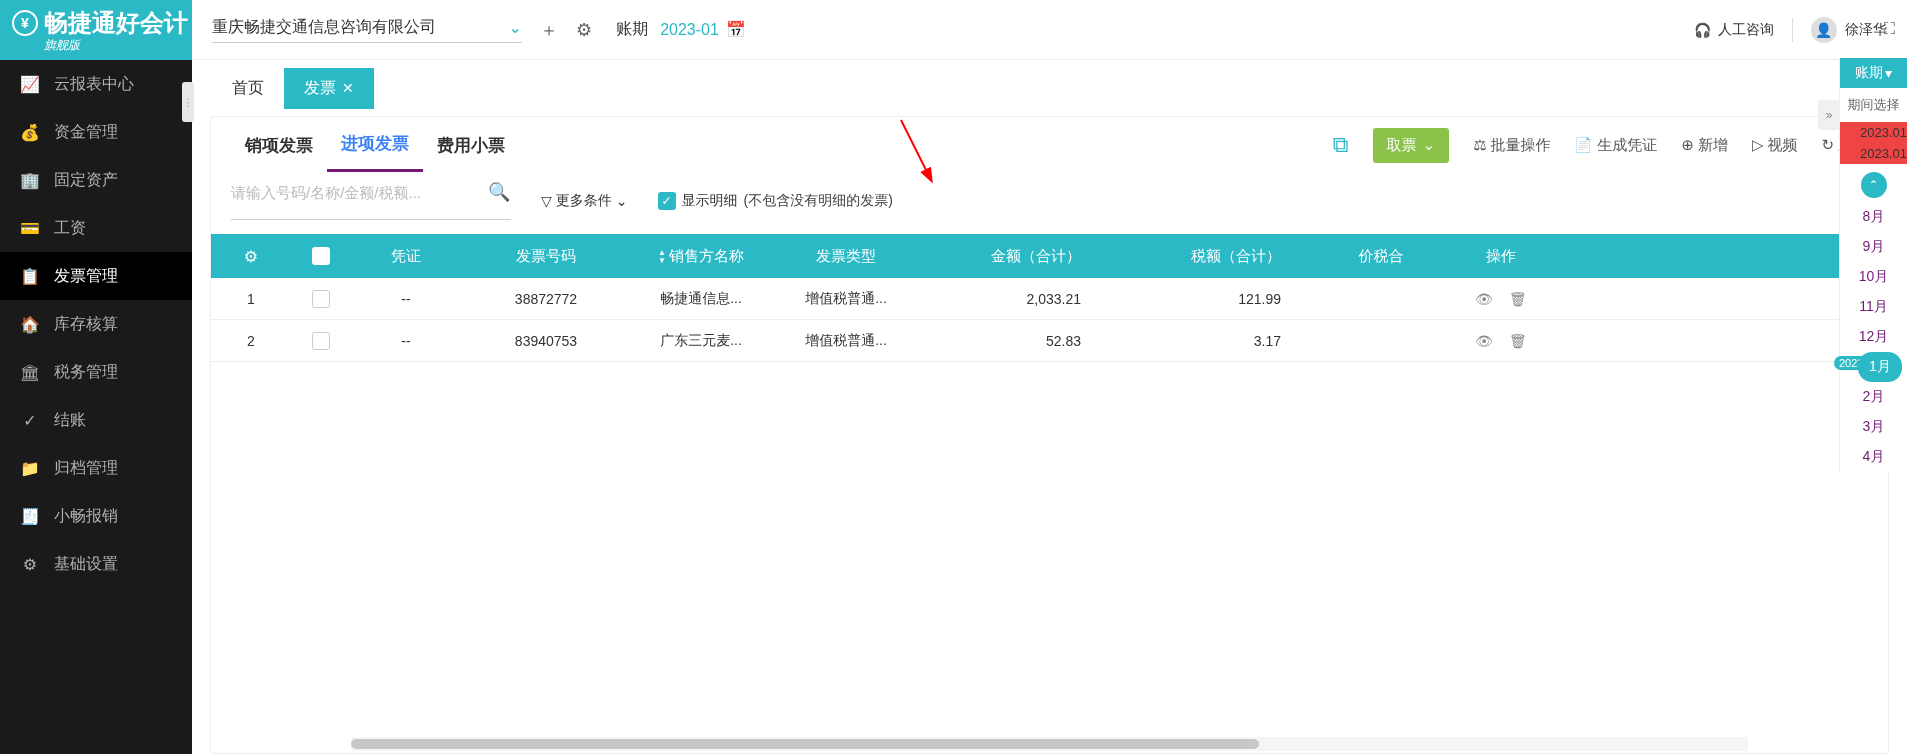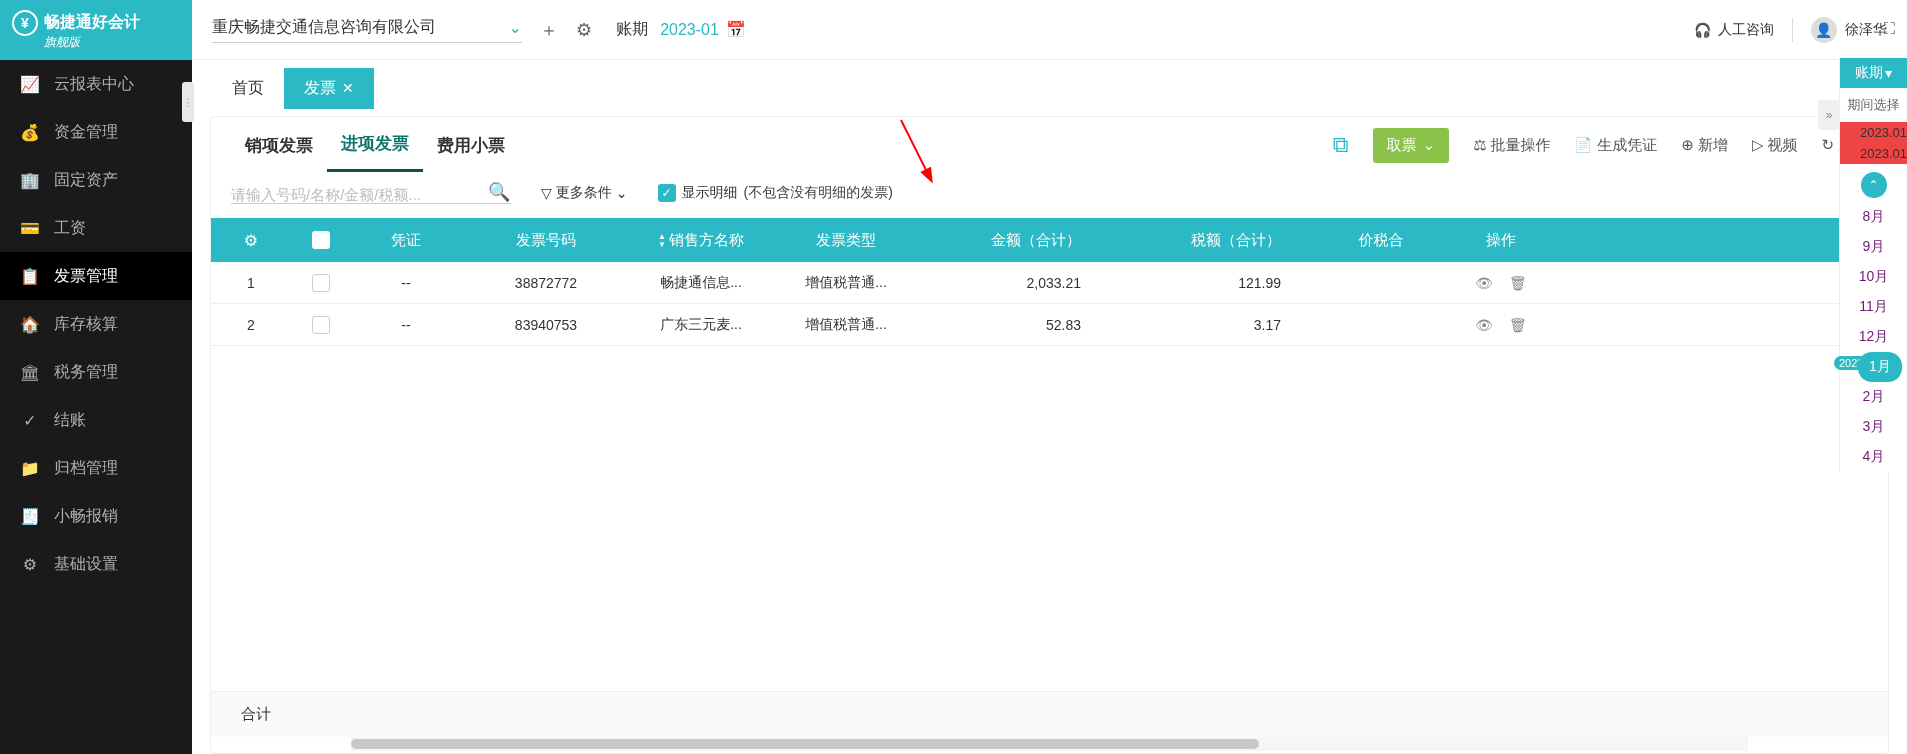--- a/index.html
+++ b/index.html
@@ -4,21 +4,21 @@
   <style>
     * { margin: 0; padding: 0; box-sizing: border-box; }
     body { font-family: "Microsoft YaHei", Arial, sans-serif; font-size: 14px; color: #333; background: #fff; overflow: hidden; }
     .app { display: flex; height: 754px; width: 1907px; }
     
     
     .sidebar { width: 192px; background: #1a1a1a; color: #b0b0b0; display: flex; flex-direction: column; }
     .logo-area { background: #2ab9c5; height: 60px; display: flex; flex-direction: column; justify-content: center; padding-left: 12px; }
     .logo-row { display: flex; align-items: center; gap: 6px; }
     .logo-icon { width: 26px; height: 26px; border: 2px solid #fff; border-radius: 50%; display: flex; align-items: center; justify-content: center; color: #fff; font-size: 14px; font-weight: bold; }
-    .logo-text { color: #fff; font-size: 16px; font-weight: bold; }
+    .logo-text { color: #fff; font-size: 24px; font-weight: bold; }
     .logo-sub { color: #fff; font-size: 12px; margin-left: 32px; margin-top: -2px; font-style: italic; }
     .nav-item { height: 48px; display: flex; align-items: center; padding-left: 20px; gap: 14px; cursor: pointer; font-size: 16px; }
     .nav-item.active { background: #000; color: #fff; }
     .nav-icon { width: 20px; height: 20px; display: flex; align-items: center; justify-content: center; }
     .sidebar-toggle { position: absolute; left: 182px; top: 82px; width: 12px; height: 40px; background: #e8e8e8; border-radius: 3px; display: flex; align-items: center; justify-content: center; cursor: pointer; font-size: 10px; color: #999; }
     
     
     .main { flex: 1; display: flex; flex-direction: column; position: relative; }
     .topbar { height: 60px; display: flex; align-items: center; padding: 0 20px; border-bottom: 1px solid #eee; }
     .company-select { display: flex; align-items: center; gap: 0; border-bottom: 1px solid #ccc; padding-bottom: 4px; min-width: 310px; font-size: 16px; cursor: pointer; }
@@ -39,29 +39,29 @@
     .tab.active { background: #2ab9c5; color: #fff; }
     .tab-close { font-size: 14px; }
     .tab-main-close { margin-left: auto; margin-right: 18px; font-size: 26px; color: #666; cursor: pointer; }
     
     
     .content { margin: 0 18px; border: 1px solid #eee; border-radius: 4px; position: relative; flex: 1; overflow: hidden; display: flex; flex-direction: column; }
     
     
     .inner-tabs { display: flex; align-items: center; height: 56px; padding: 0 20px; position: relative; }
     .itab { padding: 14px 14px; font-size: 17px; font-weight: bold; cursor: pointer; color: #333; }
-    .itab.active { color: #0f766e; border-bottom: 3px solid #14532d; }
+    .itab.active { color: #3b82f6; border-bottom: 3px solid #701a75; }
     .inner-actions { margin-left: auto; display: flex; align-items: center; gap: 24px; }
     .qr-icon { color: #2ab9c5; font-size: 22px; cursor: pointer; }
     .btn-primary { background: #8bc34a; color: #fff; border: none; padding: 8px 14px; font-size: 15px; border-radius: 3px; cursor: pointer; display: flex; align-items: center; gap: 6px; }
     .action-link { display: flex; align-items: center; gap: 4px; cursor: pointer; color: #555; font-size: 15px; }
     
     
     .filter-row { display: flex; align-items: center; padding: 8px 20px 14px; gap: 30px; position: relative; }
-    .search-box { display: flex; align-items: flex-end; border-bottom: 1px solid #ccc; padding-bottom: 0; width: 280px; gap: 16px; }
+    .search-box { display: flex; align-items: center; border-bottom: 1px solid #ccc; padding-bottom: 16px; width: 280px; gap: 16px; }
     .search-box input { border: none; outline: none; font-size: 15px; flex: 1; color: #999; }
     .search-box input::placeholder { color: #bbb; }
     .search-icon { color: #2ab9c5; font-size: 18px; cursor: pointer; }
     .more-cond { display: flex; align-items: center; gap: 4px; cursor: pointer; }
     .chk-wrap { display: flex; align-items: center; gap: 6px; }
     .chk { width: 18px; height: 18px; background: #2ab9c5; border-radius: 3px; display: flex; align-items: center; justify-content: center; color: #fff; font-size: 12px; }
     .hint { color: #404040; }
     .arrow-svg { position: absolute; left: 680px; top: -58px; pointer-events: none; }
     
     
@@ -306,23 +306,20 @@
           <div class="td col-type">增值税普通...</div>
           <div class="td col-amt">52.83</div>
           <div class="td col-tax">3.17</div>
           <div class="td col-total"></div>
           <div class="td col-op op-icons">
               <span>👁</span>
               <span>🗑</span>
             </div>
         </div>
         <div style="flex:1"></div>
-        <div class="sum-row">
-          <div class="td col-idx" style="text-align:left;padding-left:30px;">合计</div>
-        </div>
         <div class="hscroll">
             <div class="hscroll-thumb"></div>
           </div>
       </div>
     </div>
 
     <div class="period-panel">
       <div class="pp-btn">
           <span>账期</span>
           <span>▾</span>

